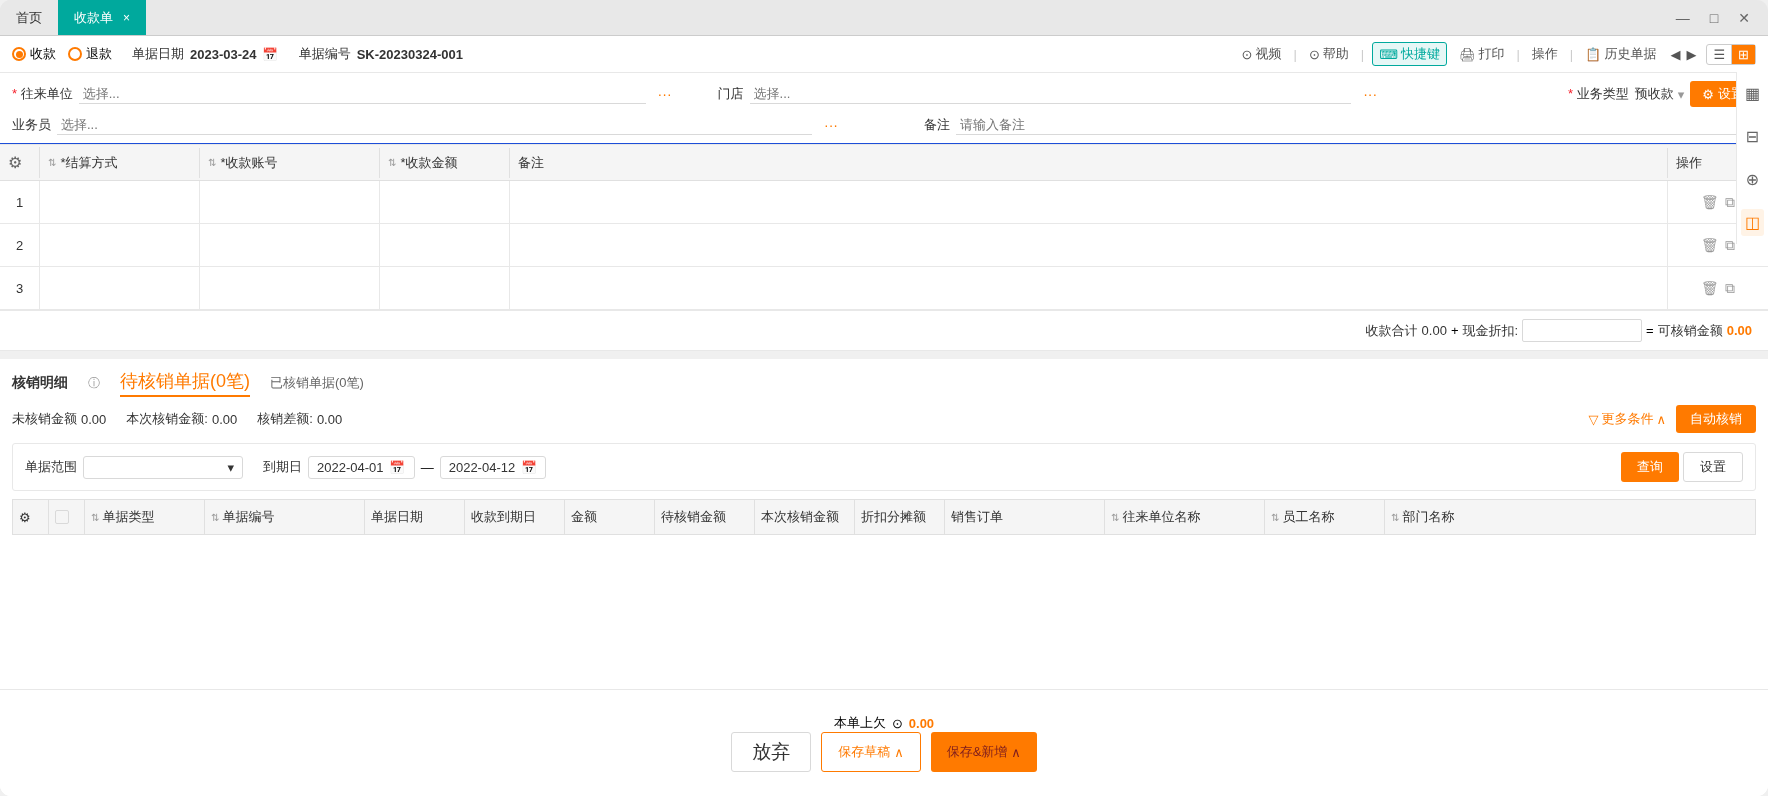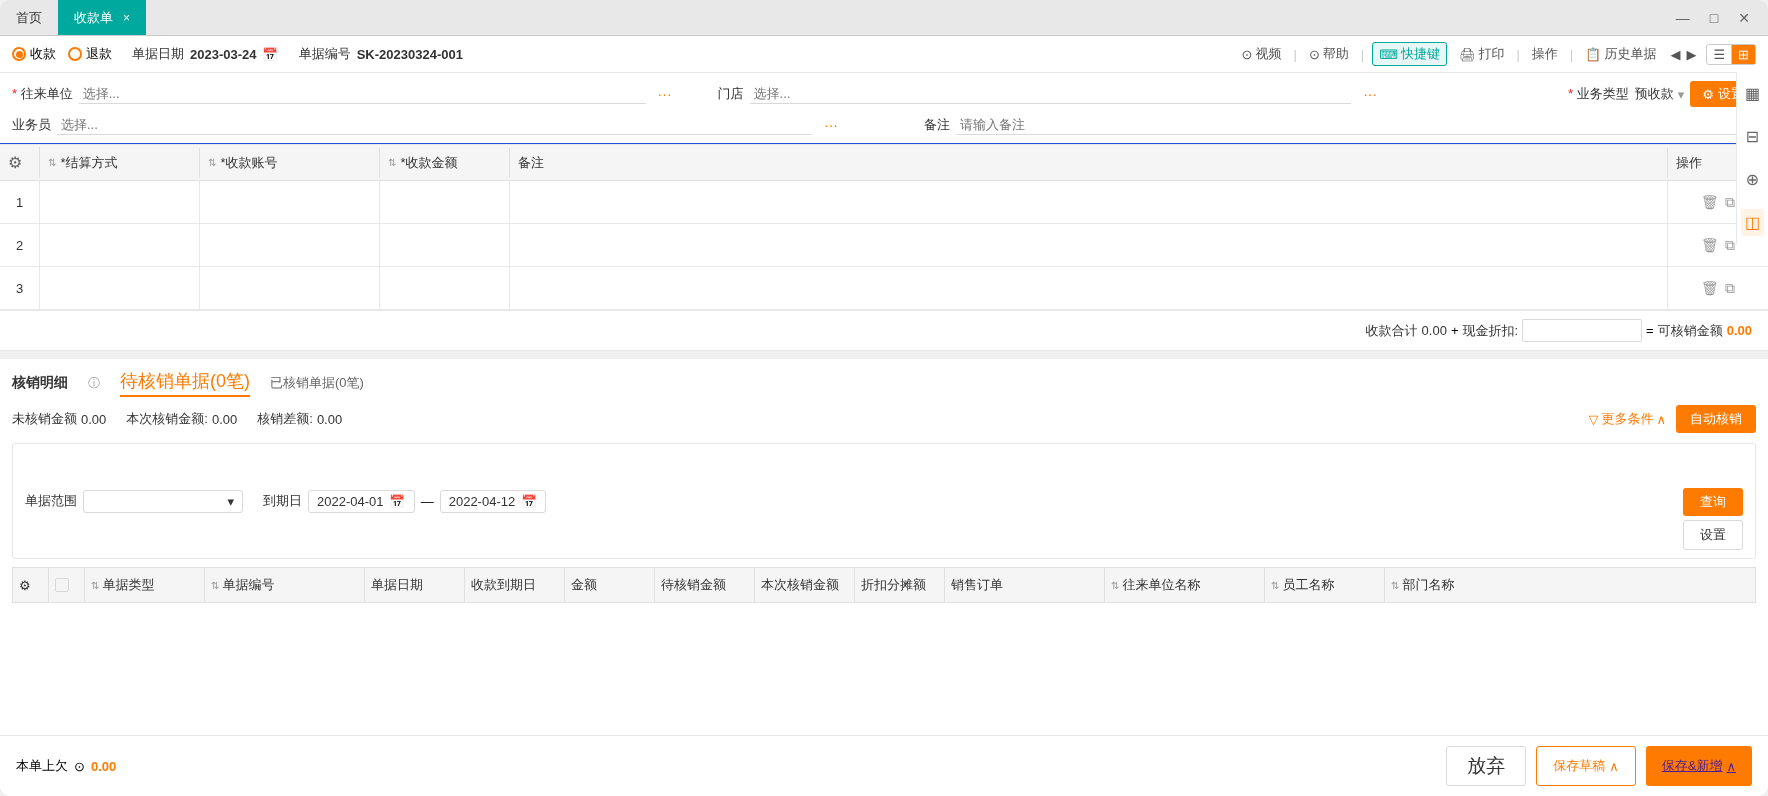--- a/index.html
+++ b/index.html
@@ -147,54 +147,54 @@
       color: #333; display: flex; align-items: center; gap: 6px;
     }
     .query-btn {
       background: #ff7a00; color: #fff; border: none; padding: 5px 16px;
       border-radius: 3px; cursor: pointer; font-size: 13px;
     }
     .settings-btn-outline {
       background: #fff; color: #333; border: 1px solid #d9d9d9; padding: 5px 16px;
       border-radius: 3px; cursor: pointer; font-size: 13px;
     }
-    .filter-actions { display: flex; flex-direction: column; gap: 4px; margin-left: auto; margin-top: 36px; }
+    .filter-actions { display: flex; flex-direction: row; gap: 4px; margin-left: auto; }
 
     
     .bottom-table { flex: 1; overflow: hidden; display: flex; flex-direction: column; }
     .bottom-table-header {
       display: grid;
       grid-template-columns: 36px 36px 120px 160px 100px 100px 90px 100px 100px 90px 160px 160px 120px 120px;
       background: #f5f5f5; border: 1px solid #e0e0e0; min-height: 36px;
     }
     .bottom-th {
       padding: 6px 6px; font-weight: 500; color: #333; border-right: 1px solid #e0e0e0;
       display: flex; align-items: center; gap: 3px; font-size: 12px;
     }
     .bottom-th:last-child { border-right: none; }
 
     
     .bottom-footer {
       display: flex; align-items: center; justify-content: space-between;
-      padding: 10px 16px; background: #fff; border-top: 1px solid #e8e8e8;
-      flex-shrink: 0; position: absolute; bottom: 0; left: 0; right: 0;
+      padding: 24px 16px; background: #fff; border-top: 1px solid #e8e8e8;
+      flex-shrink: 0; position: absolute; bottom: 0; left: 0; right: 0; flex-direction: column;
     }
     .bottom-left { display: flex; align-items: center; gap: 6px; }
     .bottom-right { display: flex; gap: 10px; }
     .btn-abandon {
       background: #fff; color: #333; border: 1px solid #d9d9d9; padding: 6px 20px;
       border-radius: 3px; cursor: pointer; font-size: 19px;
     }
     .btn-save-draft {
       background: #fff; color: #ff7a00; border: 1px solid #ff7a00; padding: 6px 16px;
       border-radius: 3px; cursor: pointer; font-size: 13px; display: flex; align-items: center; gap: 4px;
     }
     .btn-save-new {
-      background: #ff7a00; color: #4c1d95; border: none; padding: 6px 16px;
-      border-radius: 3px; cursor: pointer; font-size: 13px; display: flex; align-items: center; gap: 4px; text-decoration: underline;
+      background: #ff7a00; color: #7f1d1d; border: none; padding: 6px 16px;
+      border-radius: 3px; cursor: pointer; font-size: 13px; display: flex; align-items: center; gap: 4px;
     }
 
     
     .right-panel {
       position: absolute; right: 0; top: 36px; width: 32px;
       display: flex; flex-direction: column; align-items: center;
       background: #fff; border-left: 1px solid #e8e8e8; padding: 8px 0; gap: 16px;
     }
     .panel-icon { color: #666; cursor: pointer; font-size: 16px; padding: 4px; }
 

